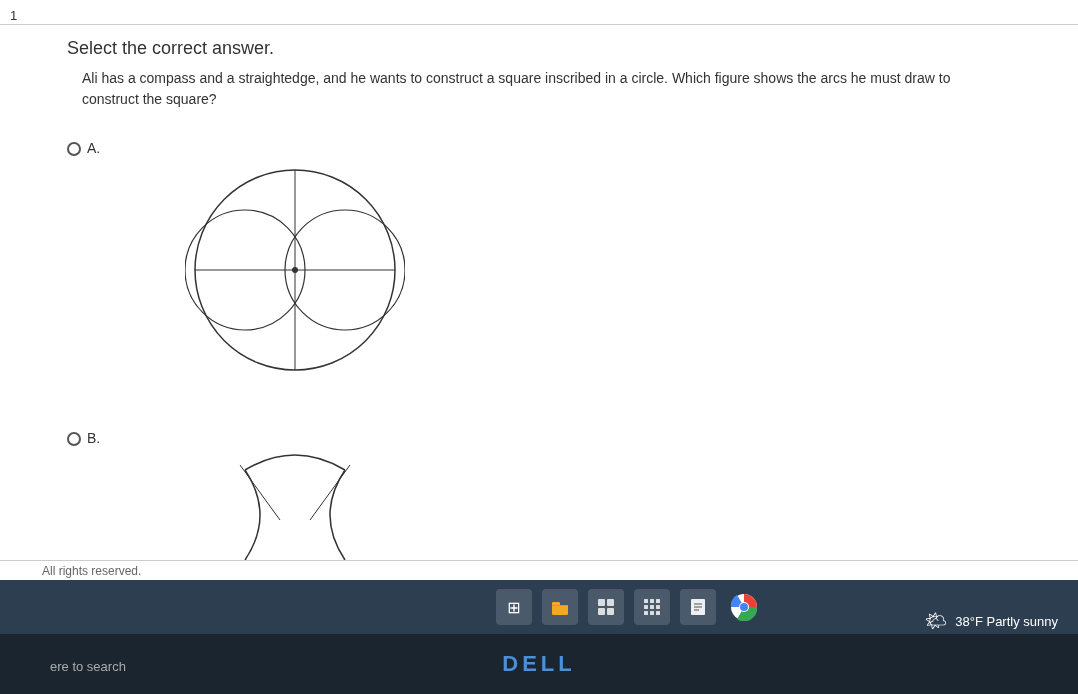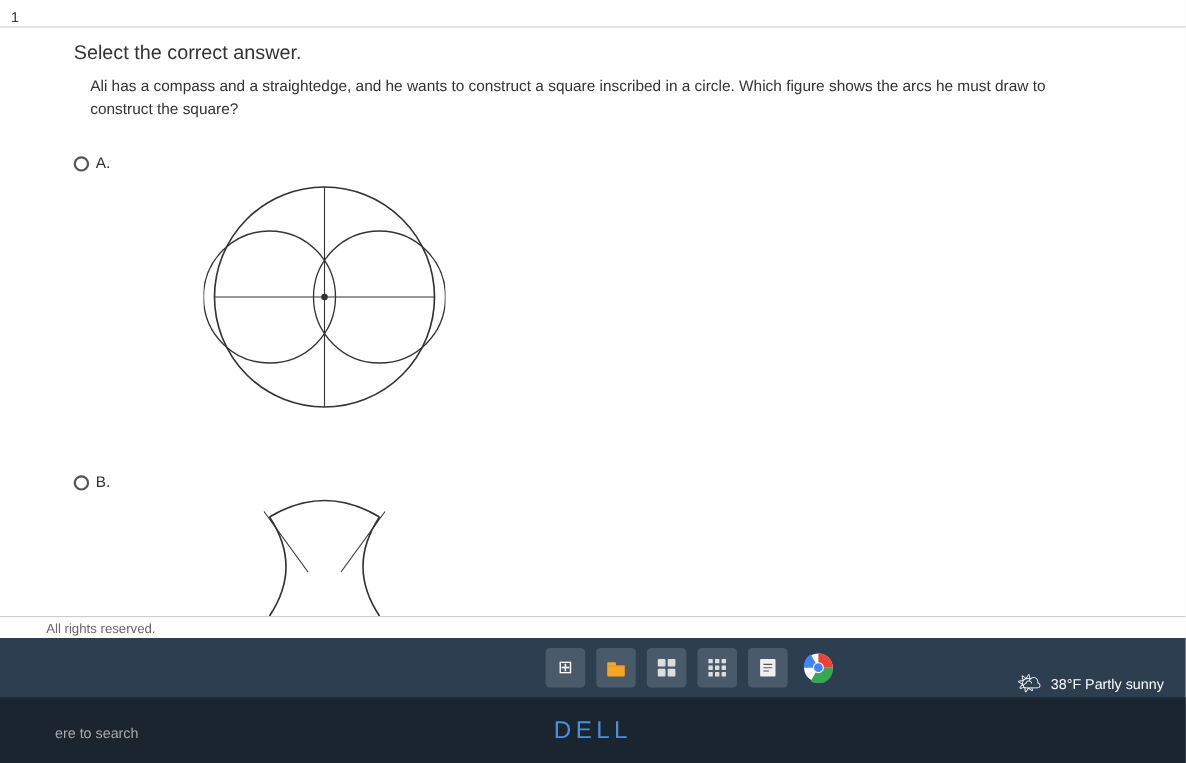--- a/index.html
+++ b/index.html
@@ -175,21 +175,21 @@
       height: 60px;
       background: #1a252f;
       display: flex;
       align-items: center;
       justify-content: center;
     }
 
     .dell-logo {
       color: #4a90d9;
       font-size: 22px;
-      font-weight: normal;
+      font-weight: bold;
       letter-spacing: 4px;
     }
 
     .taskbar-right {
       position: absolute;
       bottom: 62px;
       right: 20px;
       display: flex;
       align-items: center;
       gap: 8px;

